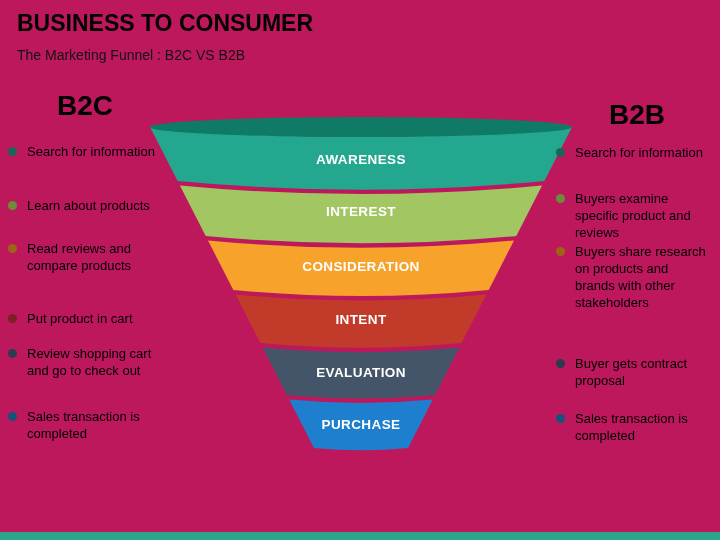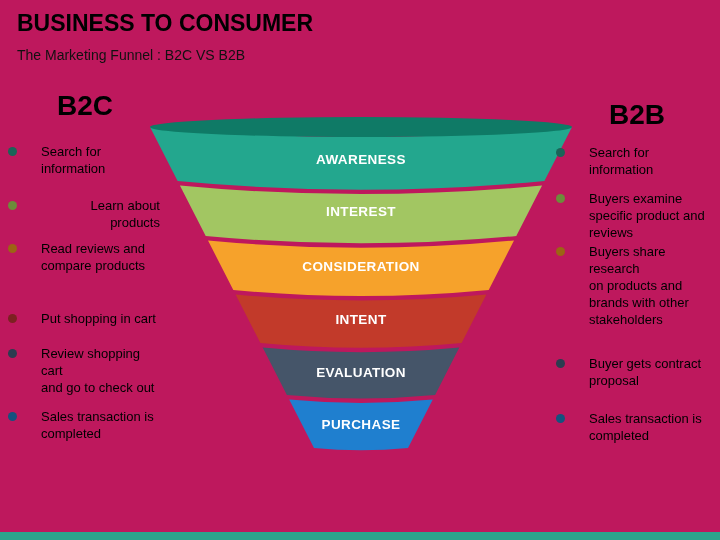--- a/index.html
+++ b/index.html
@@ -13,21 +13,21 @@
   .subtitle{
     position:absolute;left:17px;top:47px;font-size:14px;font-weight:400;color:#111;
   }
   .col-heading{
     position:absolute;font-size:28px;font-weight:700;color:#000;
   }
   .col-heading.b2c{left:57px;top:90px;}
   .col-heading.b2b{left:609px;top:99px;}
   .list{position:absolute;left:0;top:0;width:720px;height:540px;pointer-events:none;}
   .list-item{
-    position:absolute;display:flex;gap:24px;font-size:13px;line-height:17px;color:#000;
+    position:absolute;display:flex;gap:10px;font-size:13px;line-height:17px;color:#000;
   }
   #b2c-list .list-item{left:8px;width:152px;}
   #b2b-list .list-item{left:556px;width:158px;}
   .dot{width:9px;height:9px;border-radius:50%;margin-top:4px;flex:none;}
   .item-text{white-space:pre-line;}
   #funnel-svg{position:absolute;left:0;top:0;}
   .stage-label{
     fill:#ffffff;font-family:"Liberation Sans", sans-serif;font-size:13.5px;
     font-weight:700;letter-spacing:.4px;text-anchor:middle;
   }
@@ -70,21 +70,21 @@
         <span class="dot" style="background: rgb(108, 140, 58);"></span>
         <span class="item-text">Learn about products</span>
       </div>
       <div class="list-item" style="top: 240px;">
         <span class="dot" style="background: rgb(156, 100, 20);"></span>
         <span class="item-text">Read reviews and
 compare products</span>
       </div>
       <div class="list-item" style="top: 310px;">
         <span class="dot" style="background: rgb(124, 33, 33);"></span>
-        <span class="item-text">Put shopping in cart</span>
+        <span class="item-text">Put product in cart</span>
       </div>
       <div class="list-item" style="top: 345px;">
         <span class="dot" style="background: rgb(44, 60, 80);"></span>
         <span class="item-text">Review shopping cart
 and go to check out</span>
       </div>
       <div class="list-item" style="top: 408px;">
         <span class="dot" style="background: rgb(20, 82, 126);"></span>
         <span class="item-text">Sales transaction is
 completed</span>

